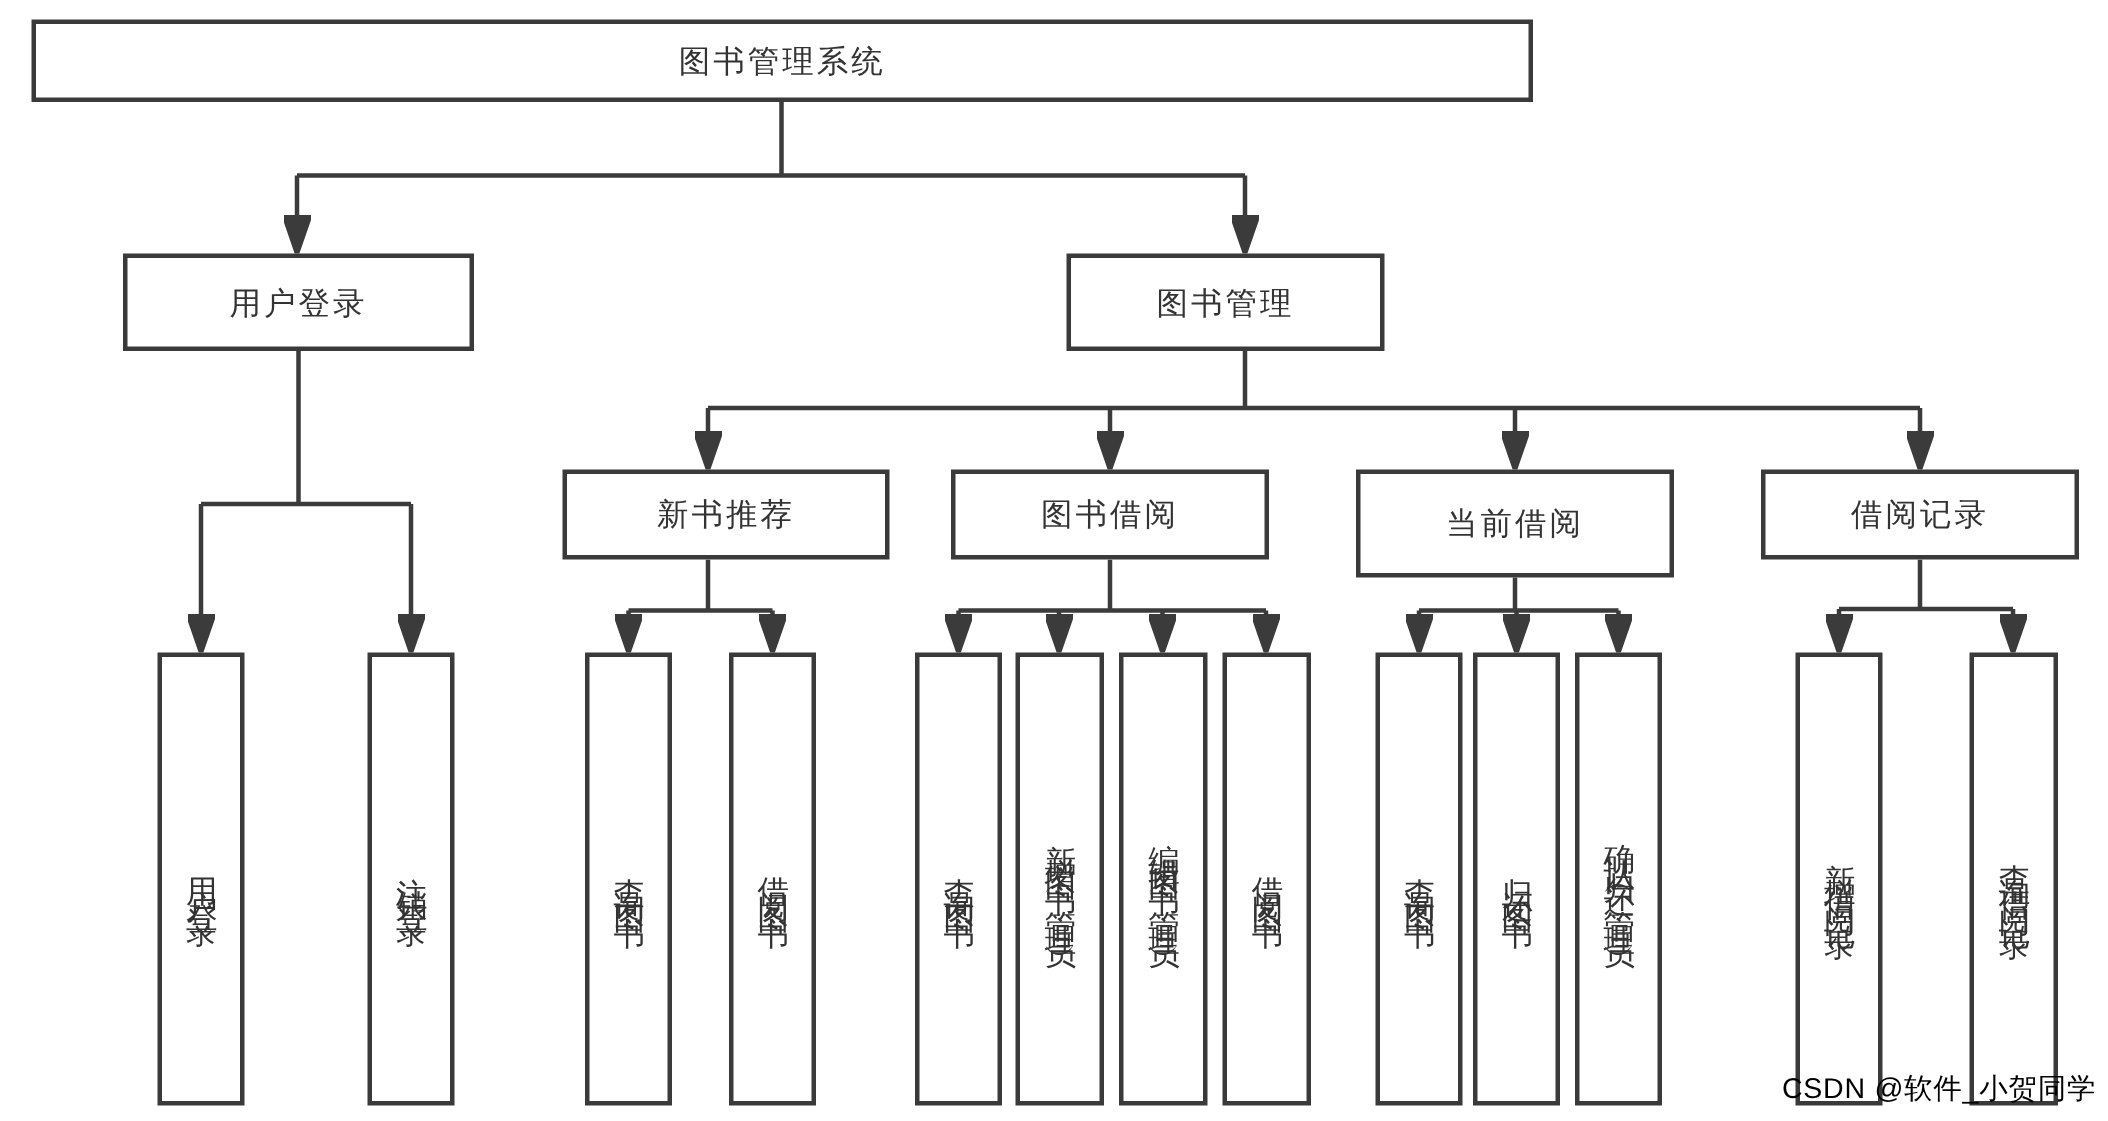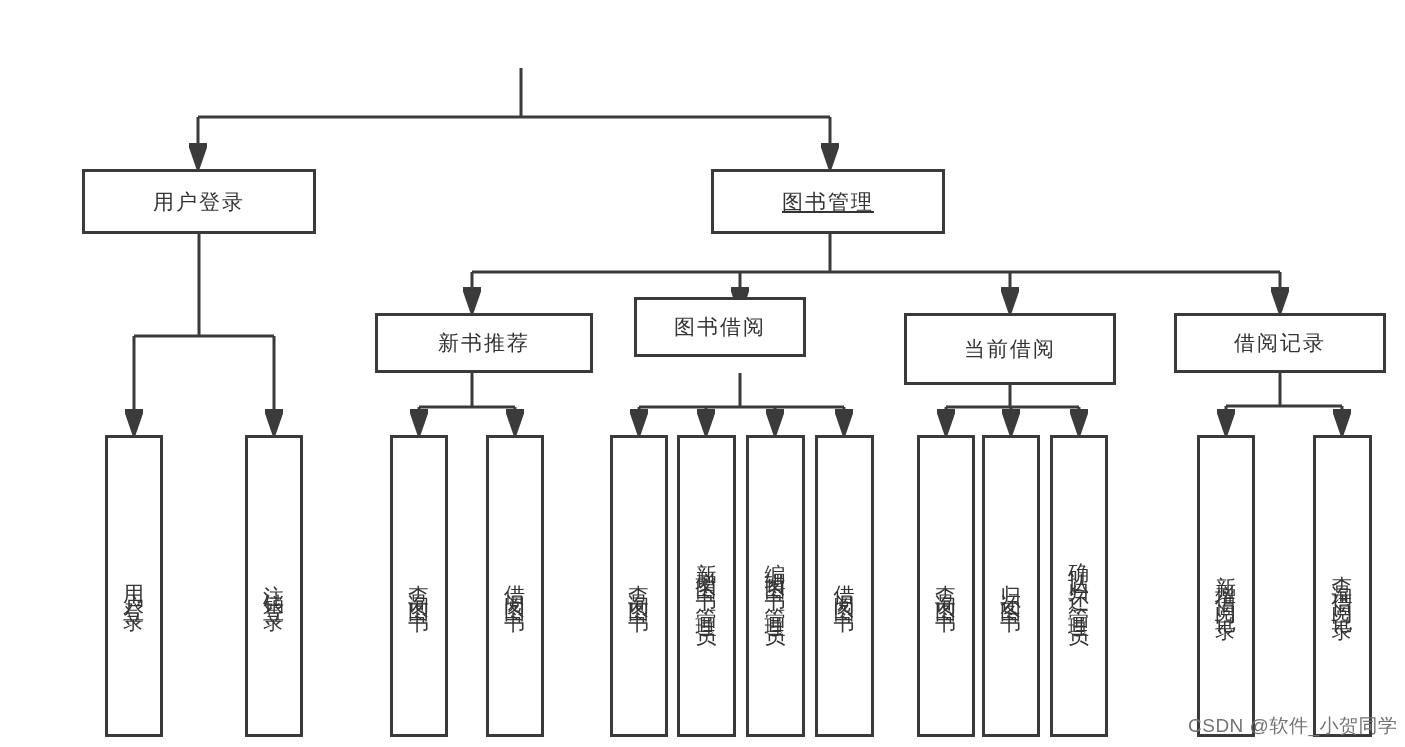--- a/index.html
+++ b/index.html
@@ -31,21 +31,21 @@
     letter-spacing:9px;
     color:#333333;
     line-height:1;
     white-space:nowrap;
   }
   .watermark{
     position:absolute;
     left:1188px;top:713px;
     width:205px;
     font-size:19px;
-    color:#737373;
+    color:#000000;
     white-space:nowrap;
     letter-spacing:0.5px;
   }
 </style>
 </head>
 <body>
 
 <div class="stage">
 
   <svg class="wires" viewBox="0 0 1405 747">
@@ -82,32 +82,35 @@
     <path d="M1010,373 V407 M946,407 H1079"></path>
     <line x1="946" y1="407" x2="946" y2="434" marker-end="url(#ah)"></line>
     <line x1="1011" y1="407" x2="1011" y2="434" marker-end="url(#ah)"></line>
     <line x1="1079" y1="407" x2="1079" y2="434" marker-end="url(#ah)"></line>
 
     <path d="M1280,373 V406 M1226,406 H1342"></path>
     <line x1="1226" y1="406" x2="1226" y2="434" marker-end="url(#ah)"></line>
     <line x1="1342" y1="406" x2="1342" y2="434" marker-end="url(#ah)"></line>
   </svg>
 
+  <div class="box hbox" style="left:21px;top:13px;width:1001px;height:55px;">
+    <span>图书管理系统</span>
+  </div>
 
   <div class="box hbox" style="left:82px;top:169px;width:234px;height:65px;">
     <span>用户登录</span>
   </div>
-  <div class="box hbox" style="left:711px;top:169px;width:234px;height:65px;text-decoration:underline;">
+  <div class="box hbox" style="left:711px;top:169px;width:212px;height:65px;">
     <span>图书管理</span>
   </div>
 
   <div class="box hbox" style="left:363px;top:313px;width:218px;height:60px;margin-left:12px;">
     <span>新书推荐</span>
   </div>
-  <div class="box hbox" style="left:634px;top:297px;width:172px;height:60px;">
+  <div class="box hbox" style="left:634px;top:313px;width:212px;height:60px;">
     <span>图书借阅</span>
   </div>
   <div class="box hbox" style="left:904px;top:313px;width:212px;height:72px;">
     <span>当前借阅</span>
   </div>
   <div class="box hbox" style="left:1174px;top:313px;width:212px;height:60px;">
     <span>借阅记录</span>
   </div>
 
   <div class="box vbox" style="left:105px;top:435px;width:58px;height:302px;">

